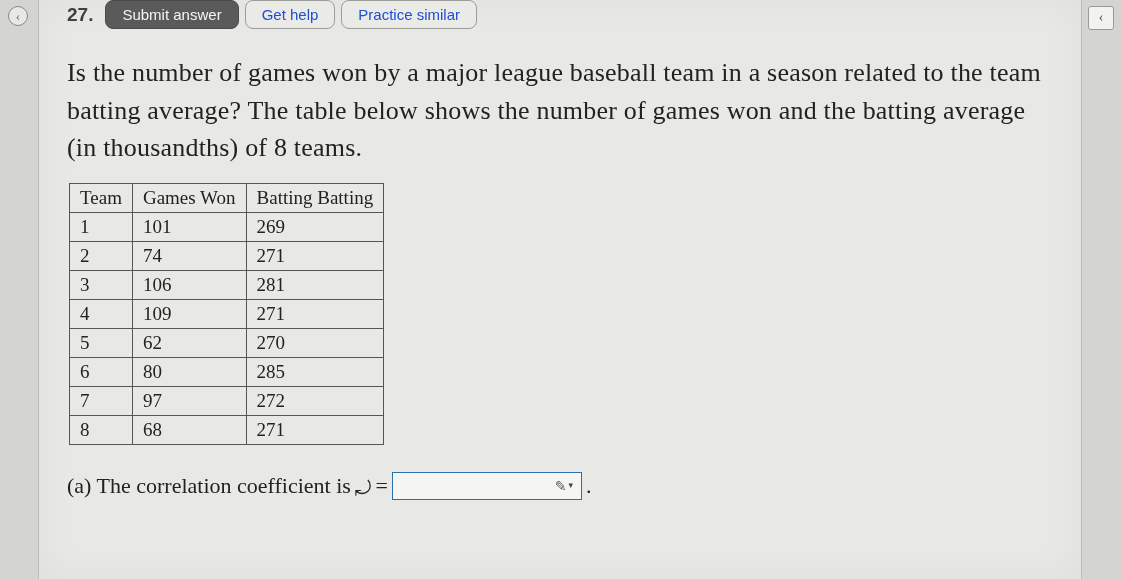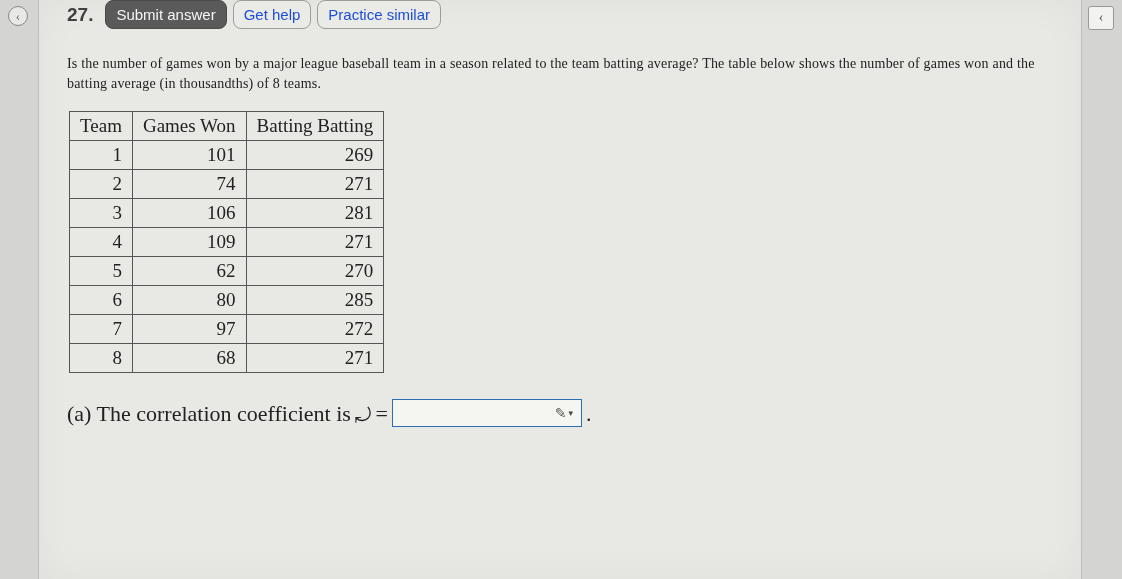--- a/index.html
+++ b/index.html
@@ -64,53 +64,53 @@
       border-bottom: 1px solid rgba(0,0,0,0);
       font-family: Arial, Helvetica, sans-serif;
     }
     .qnum {
       font-weight: bold;
       font-size: 19px;
       color: #404040;
       margin-right: 6px;
     }
     .btn {
-      padding: 5px 10px;
+      padding: 5px 16px;
       font-size: 15px;
       border-radius: 8px;
       cursor: pointer;
       font-family: Arial, Helvetica, sans-serif;
     }
     .btn-primary {
       background: #5a5a5a;
       color: #f5f5f3;
       border: 1px solid #4a4a4a;
     }
     .btn-secondary {
       background: #eaeae7;
       color: #1d4ed8;
       border: 1px solid #9c9c98;
     }
     .problem-text {
-      font-size: 14px;
+      font-size: 26px;
       line-height: 1.45;
       color: #222;
       margin: 14px 0 16px 0;
       letter-spacing: 0.2px;
     }
     table.data {
       border-collapse: collapse;
       font-size: 19px;
       color: #222;
       margin-left: 2px;
     }
     table.data th, table.data td {
       border: 1px solid #555;
       padding: 3px 10px;
-      text-align: right;
+      text-align: left;
       background: #e8e8e5;
       font-weight: normal;
     }
     table.data th {
       font-weight: normal;
     }
     .prompt-below {
       font-size: 22px;
       color: #222;
       margin-top: 24px;

